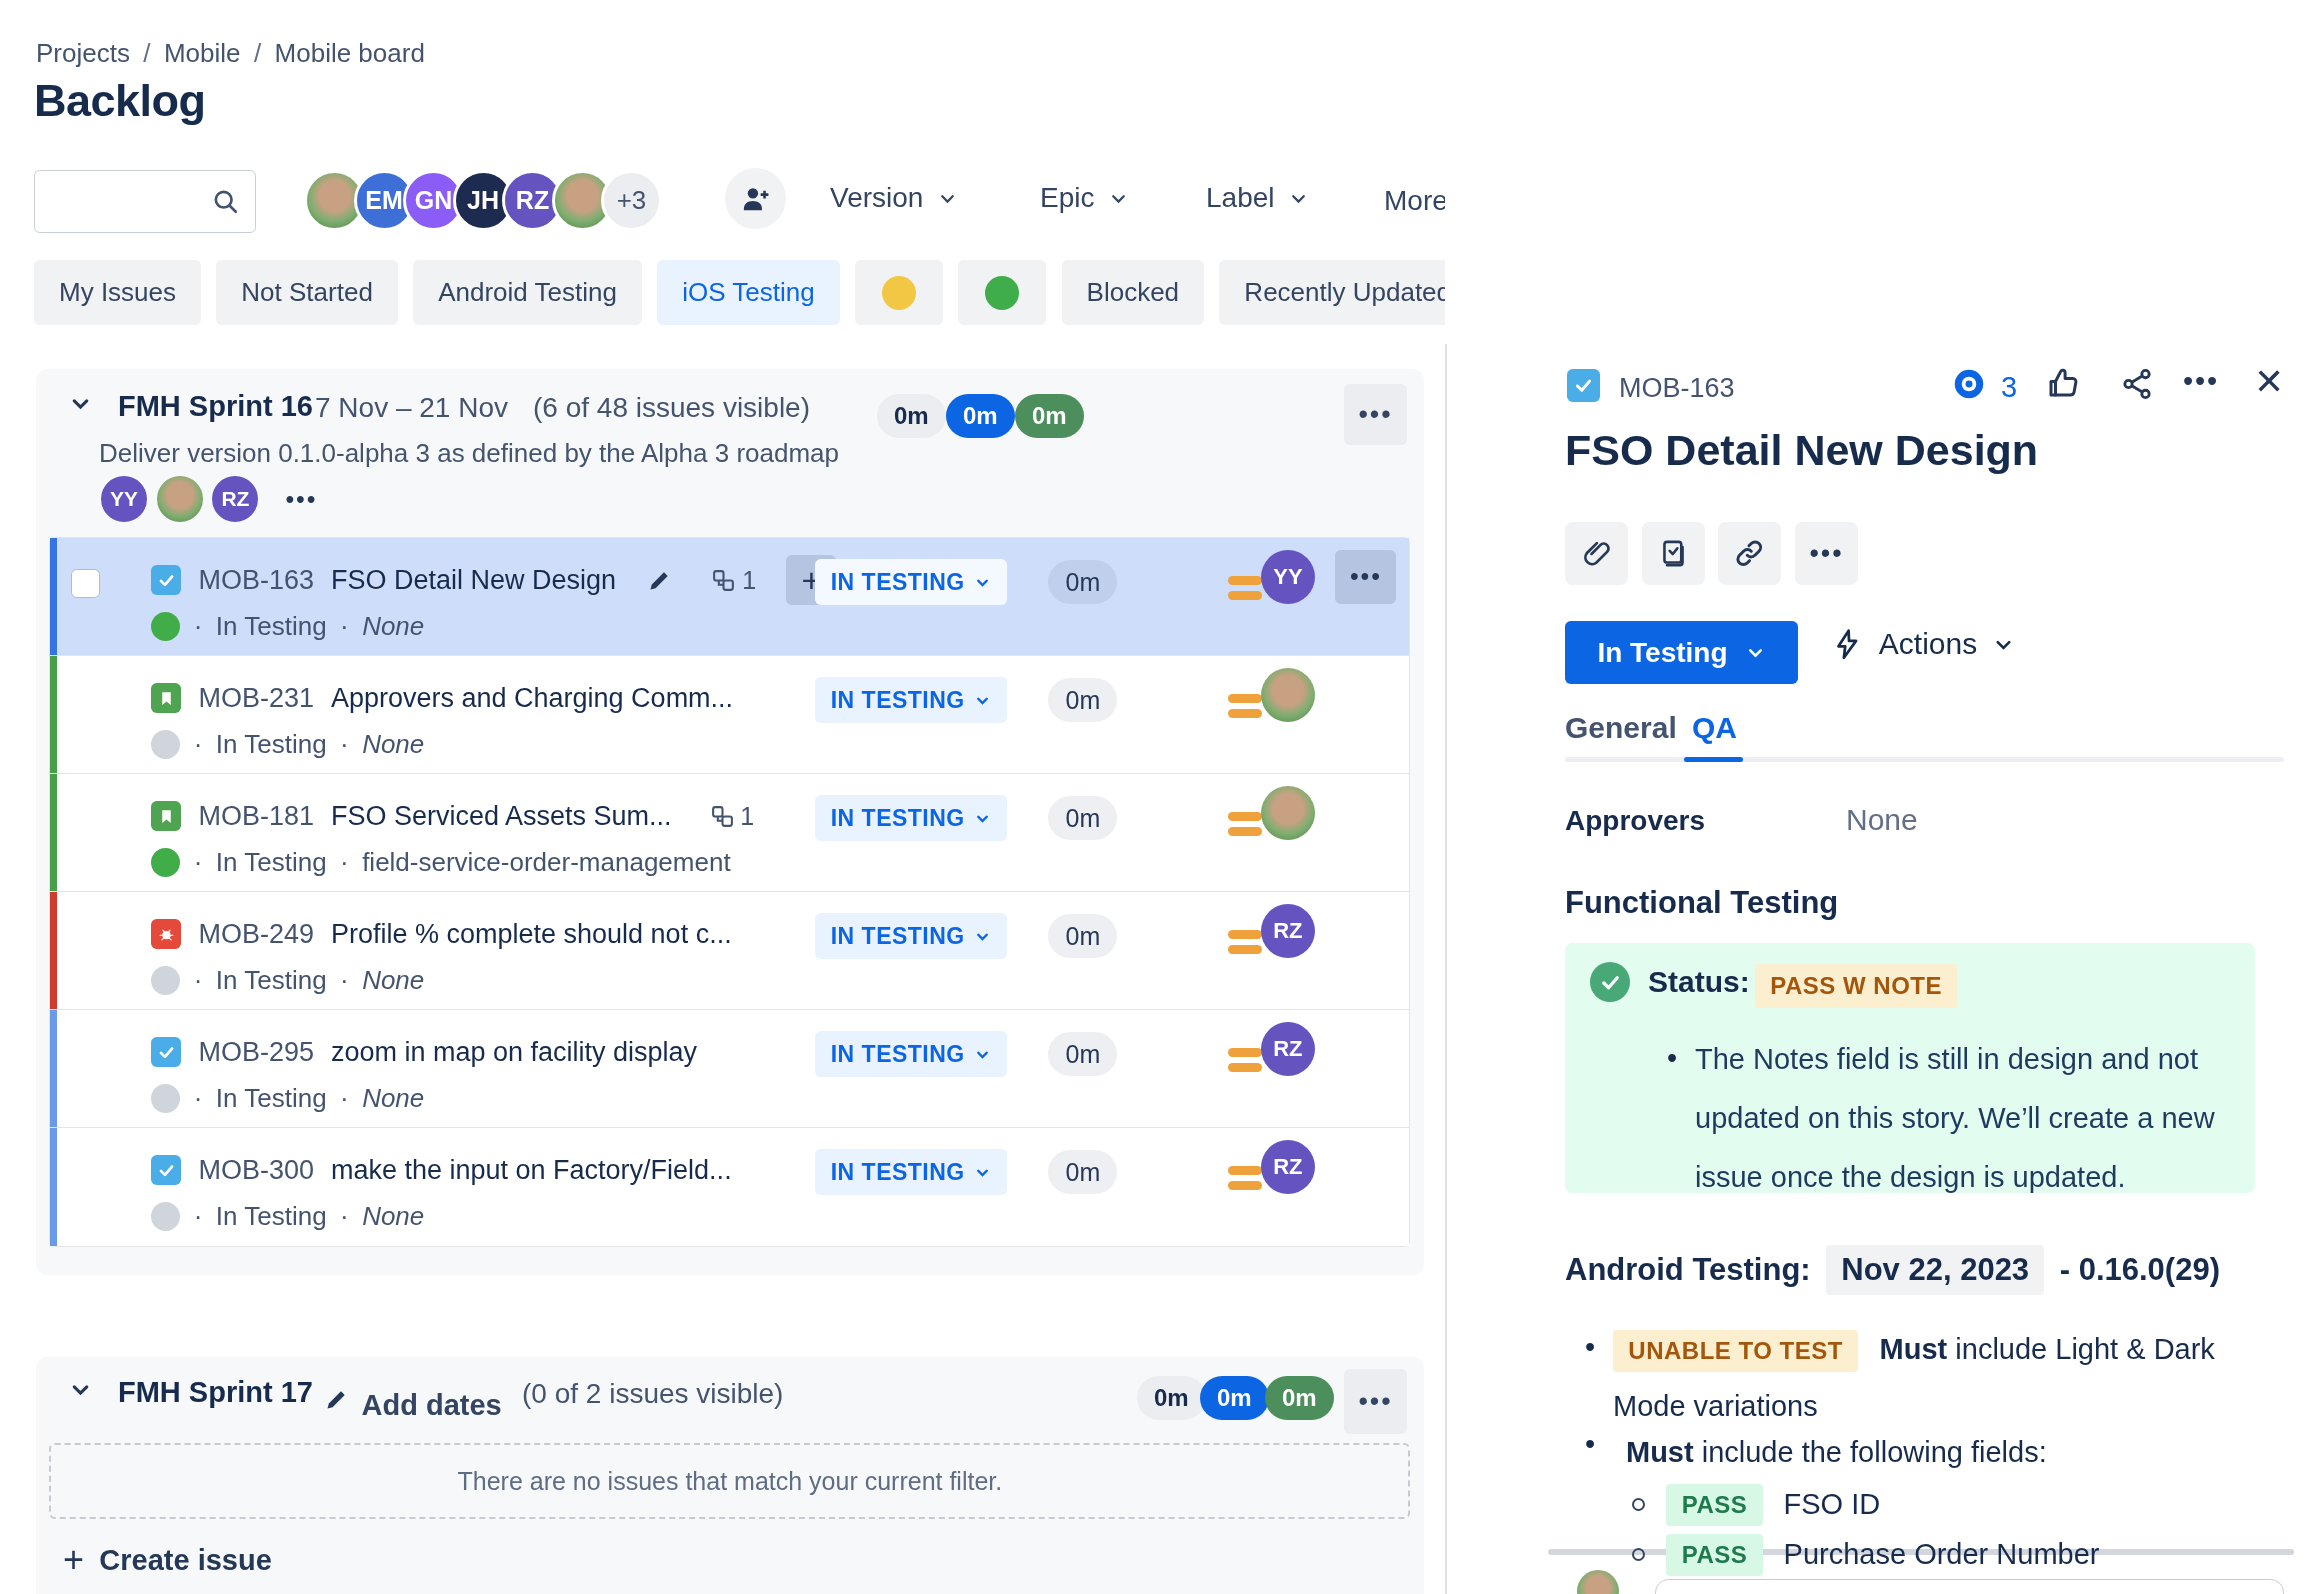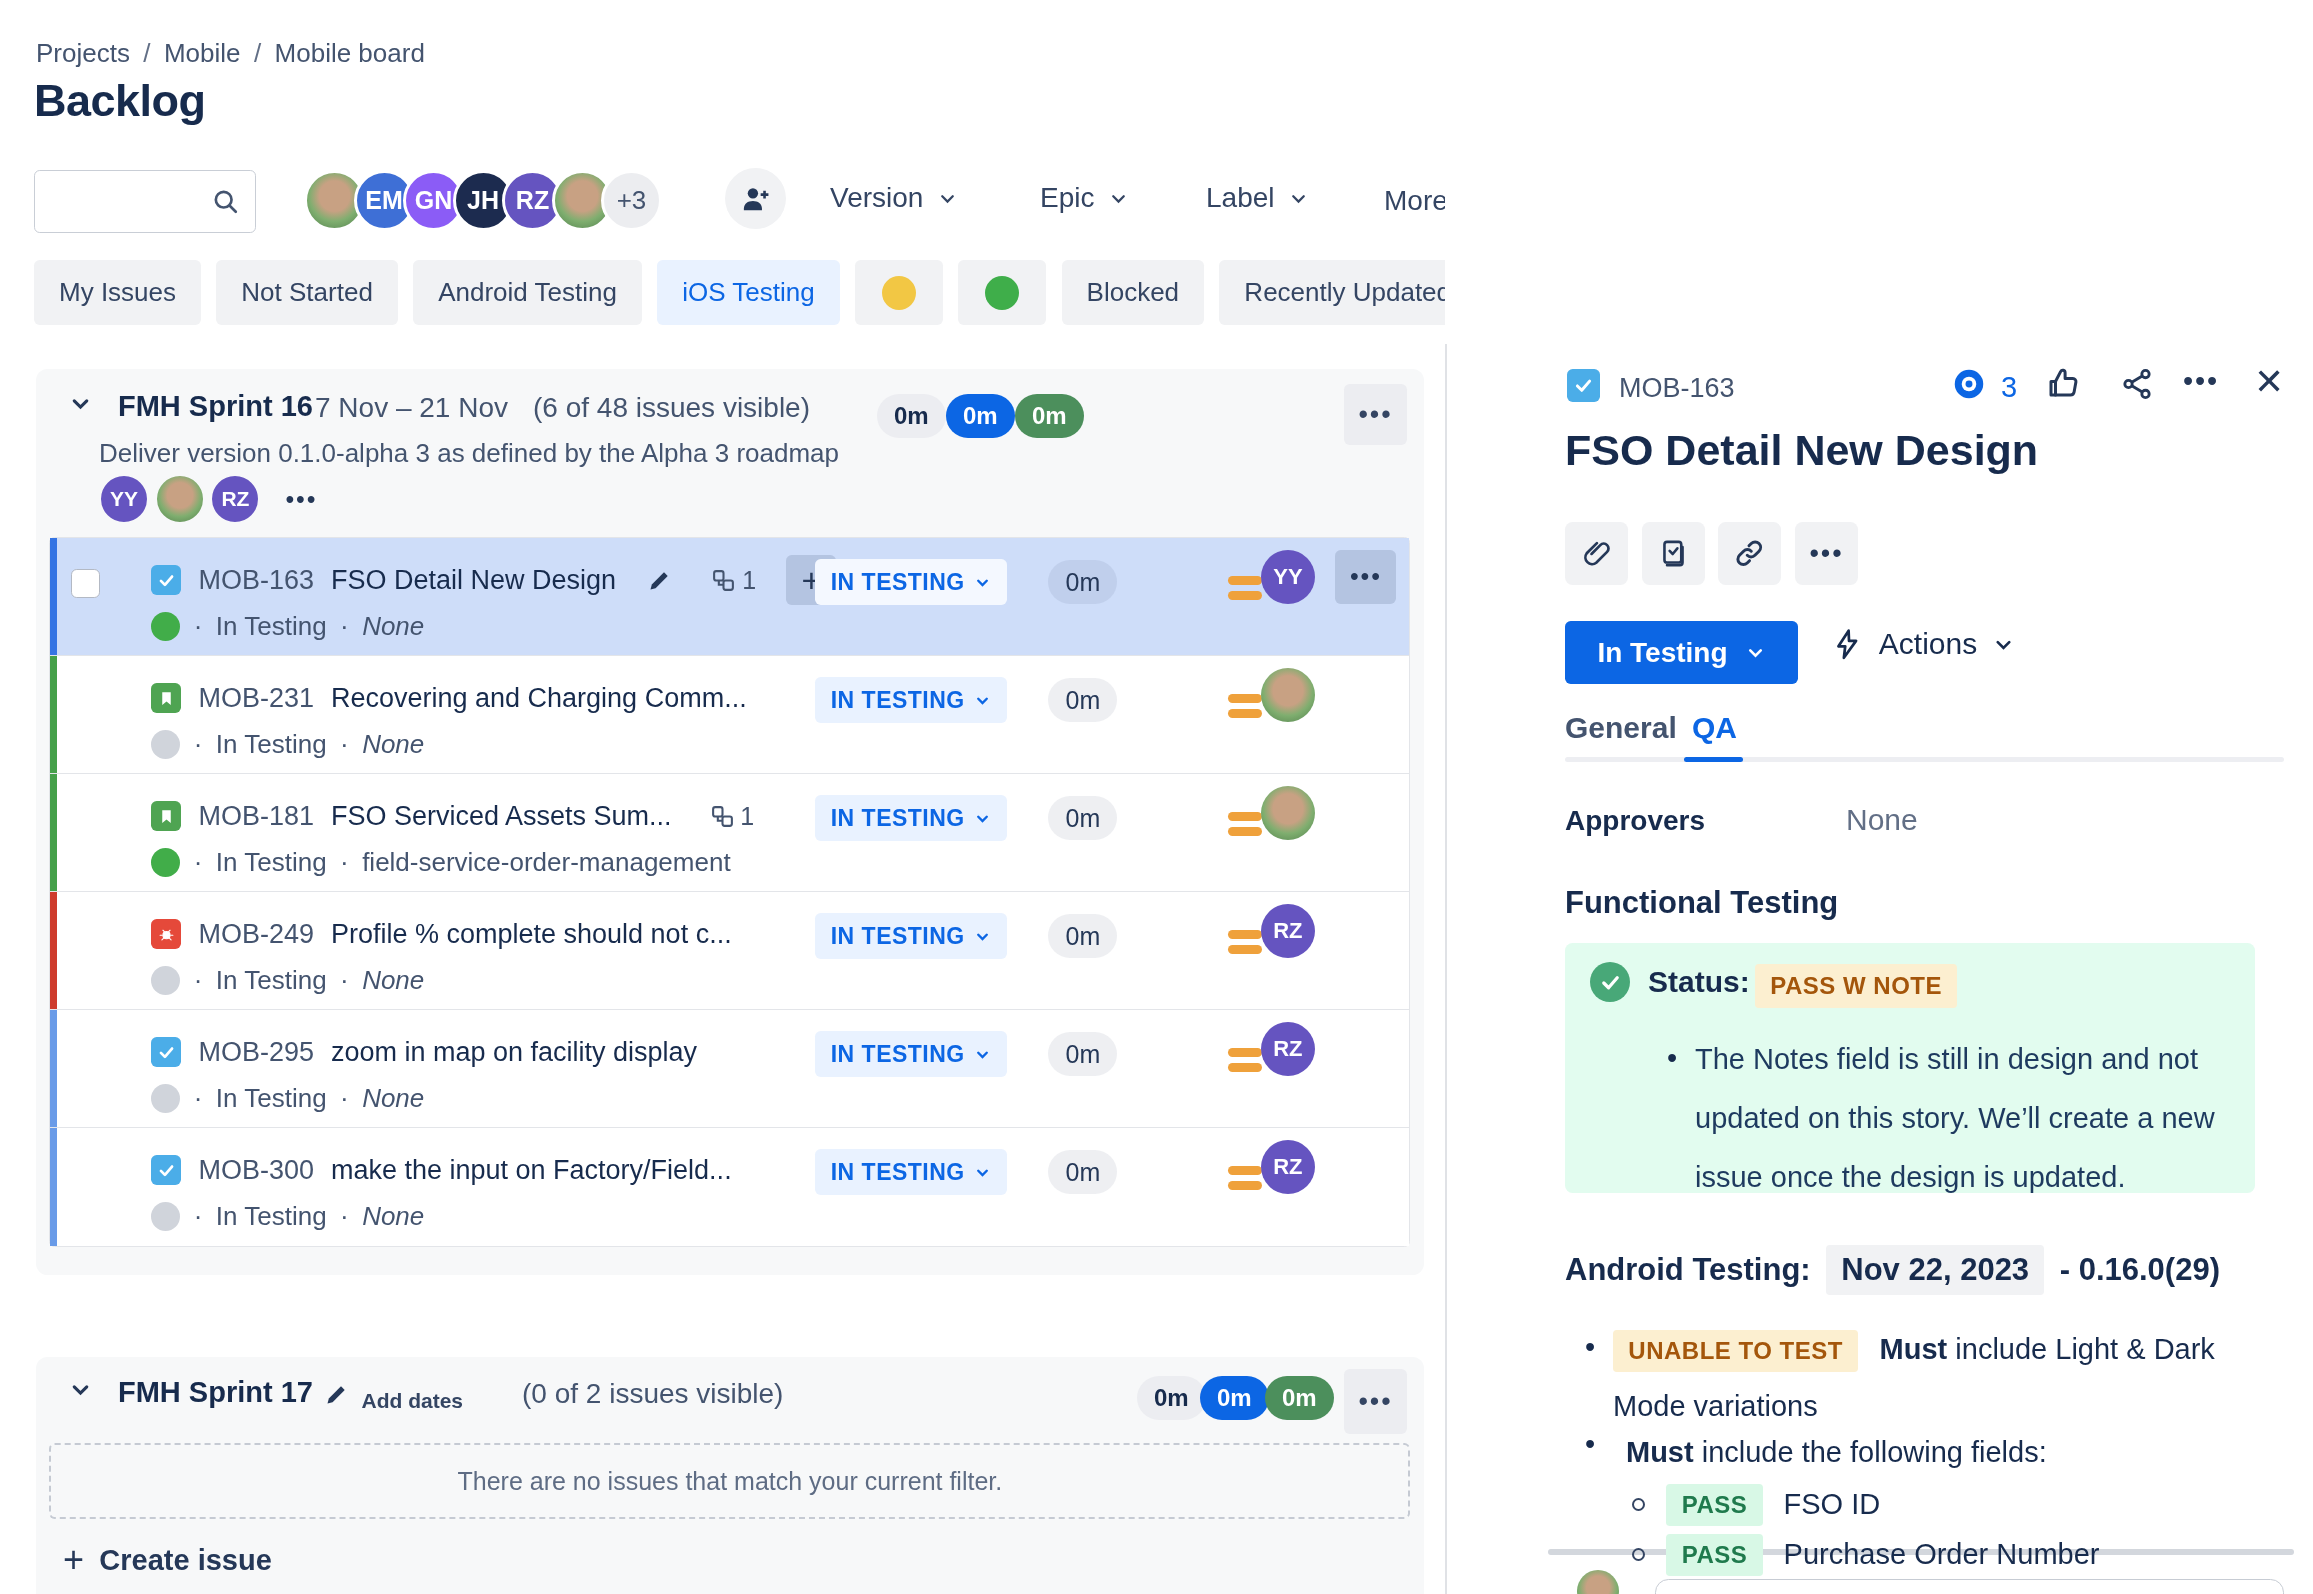--- a/index.html
+++ b/index.html
@@ -312,21 +312,21 @@
 
       <div class="issue-row">
         <span class="ebar bar-green"></span>
         <div class="l1">
           <span class="type-ic t-story">
             <svg width="17" height="17" viewBox="0 0 24 24" fill="#fff">
                 <path d="M6 3h12v18l-6-4.8L6 21z"></path>
               </svg>
           </span>
           <span class="ikey">MOB-231</span>
-          <span class="ititle">Recovering and Charging Comm...</span>
+          <span class="ititle">Approvers and Charging Comm...</span>
         </div>
         <span class="pill">
           <span>IN TESTING</span>
           <svg width="17" height="17" viewBox="0 0 24 24" fill="none" stroke="#0C66E4" stroke-width="3.4" stroke-linecap="round">
               <path d="M6 9.5 12 15.5 18 9.5"></path>
             </svg>
         </span>
         <span class="est">0m</span>
         <span class="prio">
             <span></span>
@@ -486,21 +486,21 @@
     <span class="abs chev-btn" style="left:17px; top:5.7px;">
       <svg width="25" height="25" viewBox="0 0 24 24" fill="none" stroke="#253858" stroke-width="3" stroke-linecap="round">
           <path d="M6 9.5 12 15.5 18 9.5"></path>
         </svg>
     </span>
     <span class="abs sprint-name" style="left:82px; top:19px;">FMH Sprint 17</span>
     <span class="abs" style="left:287px; top:19px; display:flex; align-items:center; gap:11.5px; cursor:pointer;">
       <svg width="27" height="27" viewBox="0 0 24 24" fill="#253858">
           <path d="M4 20l1.2-4.5L16 4.7l3.3 3.3L8.5 18.8 4 20z"></path>
         </svg>
-      <span style="font-size:21px; font-weight:600; color:#344563;margin-top:13px;">Add dates</span>
+      <span style="font-size:29px; font-weight:600; color:#344563;margin-top:13px;">Add dates</span>
     </span>
     <span class="abs sprint-meta" style="left:486px; top:21px;">(0 of 2 issues visible)</span>
     <span class="abs mbadge b-gray" style="left:1101px; top:19px;">0m</span>
     <span class="abs mbadge b-blue" style="left:1164px; top:19px;">0m</span>
     <span class="abs mbadge b-green" style="left:1229px; top:19px;">0m</span>
     <button class="abs menu-btn" style="left:1308px; top:11.5px; border:none; height:65px;">•••</button>
 
     <div class="empty-box">There are no issues that match your current filter.</div>
 
     <div class="create-issue">

